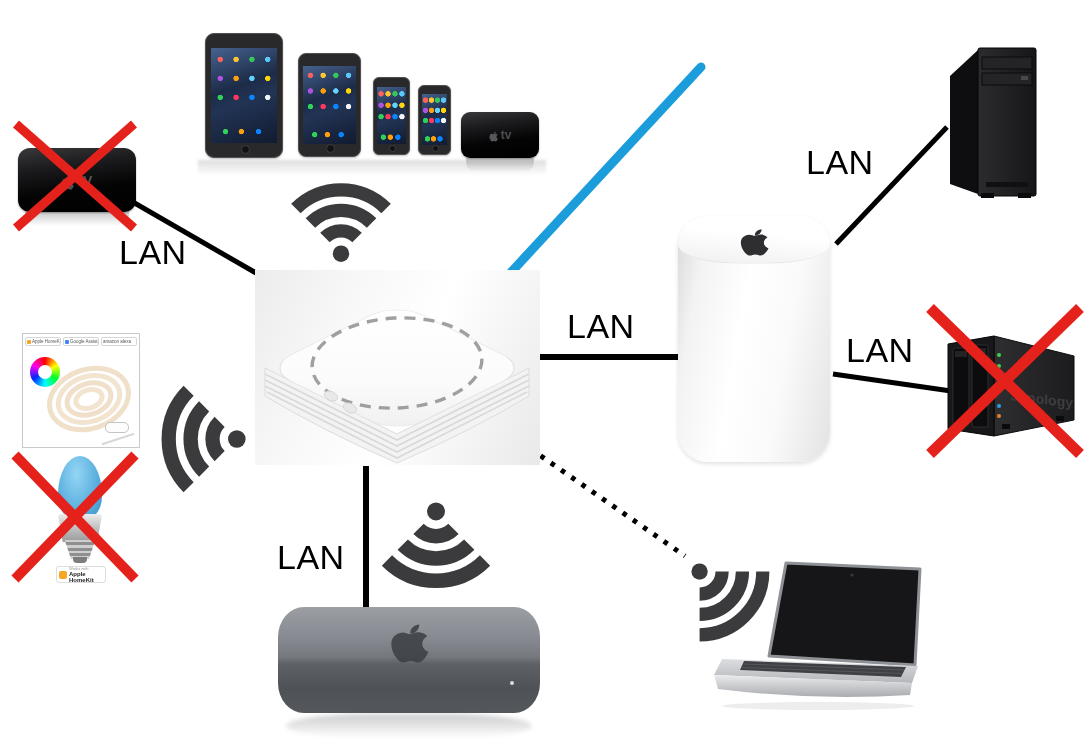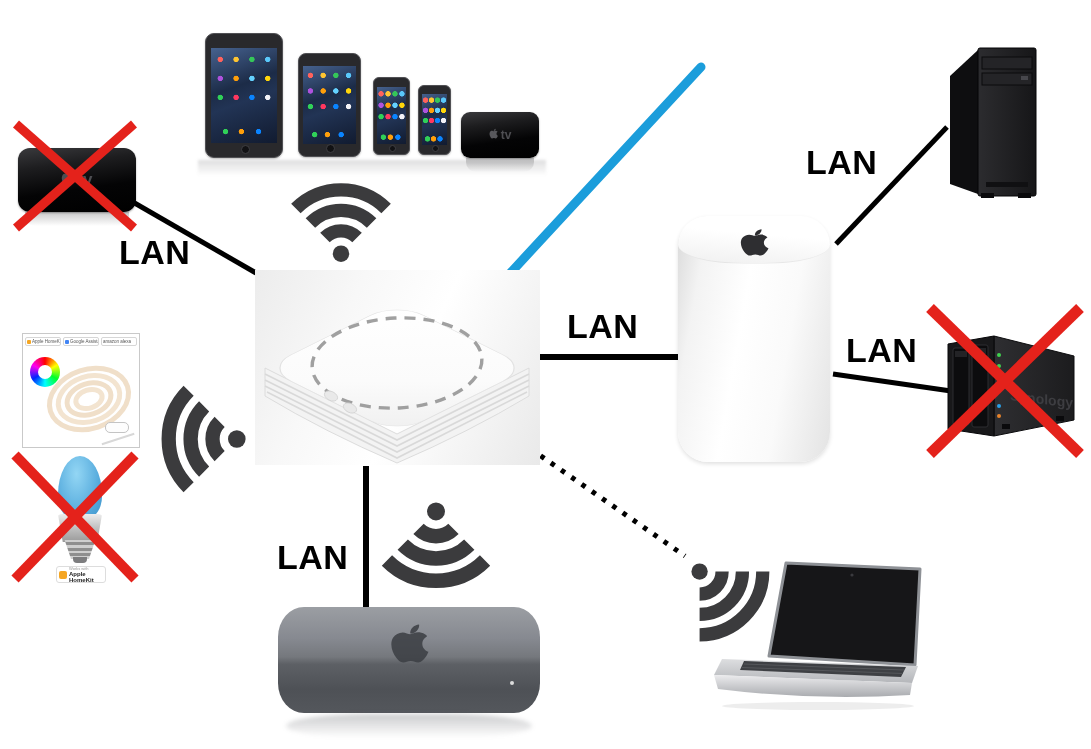--- a/index.html
+++ b/index.html
@@ -22,21 +22,21 @@
   .wifi{z-index:3;}
   .label{z-index:4;}
   .cross{z-index:5;}
 
   
   .label{position:absolute;color:#000;}
   .internet-label{
     left:594px;top:10px;font-size:47px;font-weight:700;color:var(--internet-blue);
     letter-spacing:-1px;
   }
-  .lan{font-size:34px;letter-spacing:0.5px;font-weight:bold;}
+  .lan{font-size:34px;letter-spacing:0.5px;}
   .lan-appletv{left:119px;top:233px;}
   .lan-router-airport{left:567px;top:307px;}
   .lan-airport-pc{left:806px;top:143px;}
   .lan-airport-nas{left:846px;top:331px;}
   .lan-macmini{left:277px;top:538px;}
 
   
   .lines{position:absolute;inset:0;width:1091px;height:749px;pointer-events:none;}
   .lines line{stroke:var(--line-black);}
   .line-internet{stroke:var(--internet-blue) !important;}
@@ -49,21 +49,21 @@
 
   
   .device{position:absolute;}
 
   
   .appletv{
     background:linear-gradient(172deg,#3a3a3d 0%,#1d1d1f 28%,#040405 62%,#000 100%);
     border-radius:12px;display:flex;align-items:center;justify-content:center;
     box-shadow:0 1px 2px rgba(0,0,0,.35);
   }
-  .appletv .atv-logo{display:flex;align-items:flex-start;gap:3px;color:#4e4e52;font-weight:600;}
+  .appletv .atv-logo{display:flex;align-items:flex-end;gap:3px;color:#4e4e52;font-weight:600;}
   .appletv-wired{left:18px;top:148px;width:118px;height:64px;}
   .appletv-wired .atv-logo{font-size:17px;}
   .appletv-wireless{left:461px;top:112px;width:78px;height:46px;border-radius:9px;}
   .appletv-wireless .atv-logo{font-size:12px;}
   .appletv::after{ 
     content:"";position:absolute;top:100%;left:6%;right:6%;height:14px;
     background:linear-gradient(rgba(40,40,42,.25),rgba(255,255,255,0));
     border-radius:0 0 10px 10px;
   }
 

